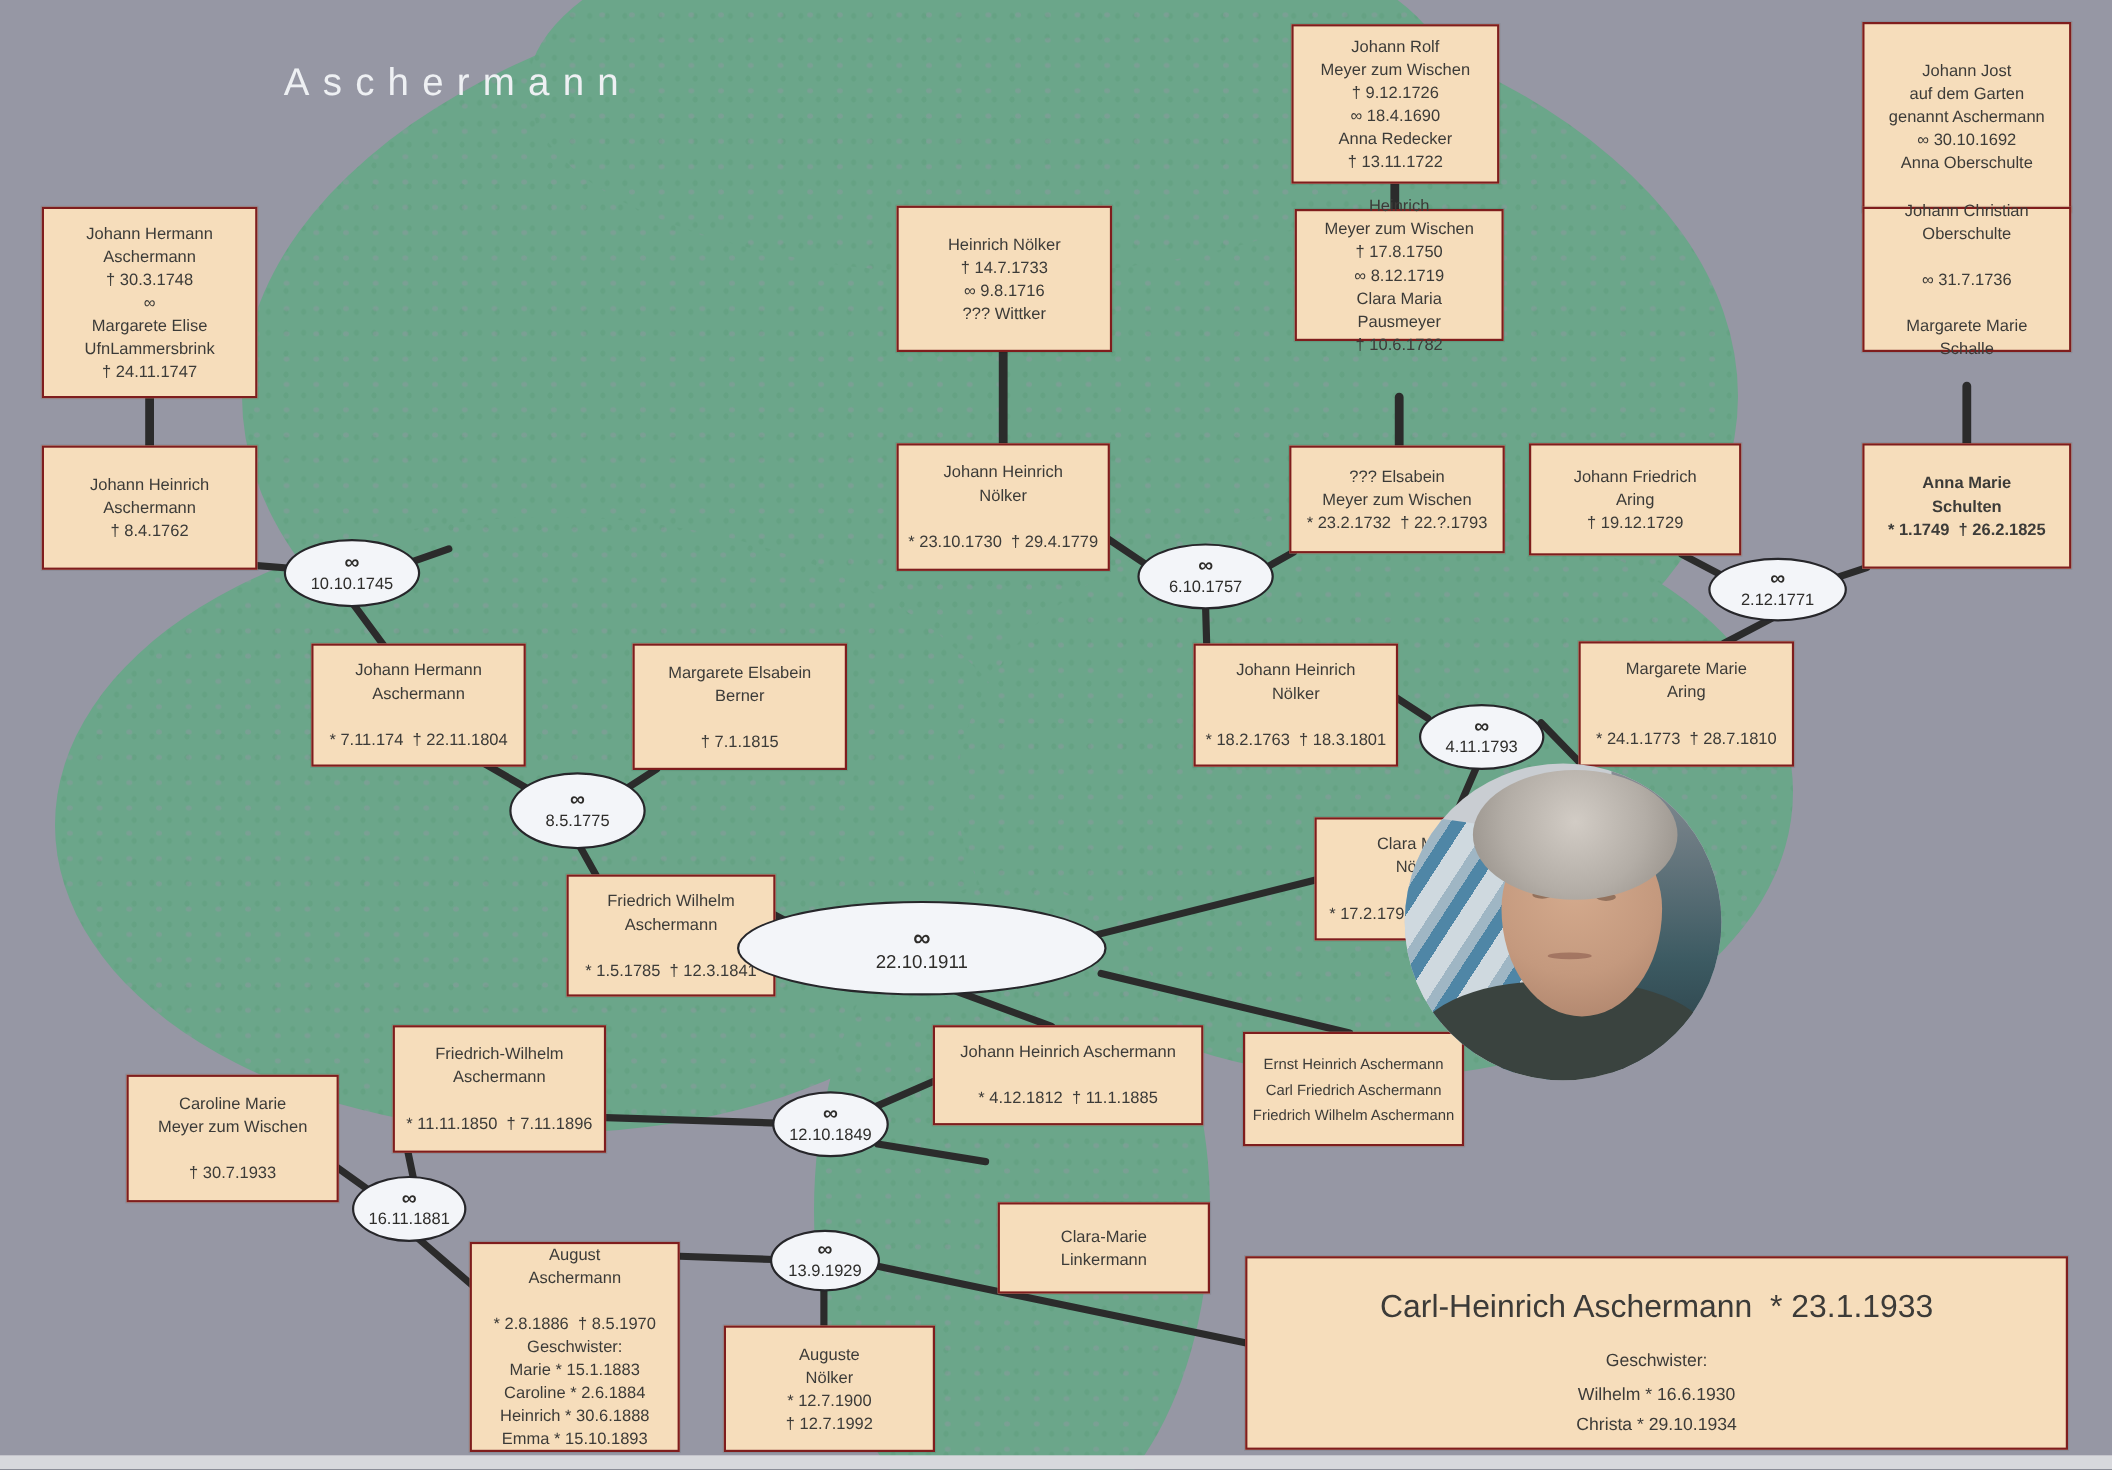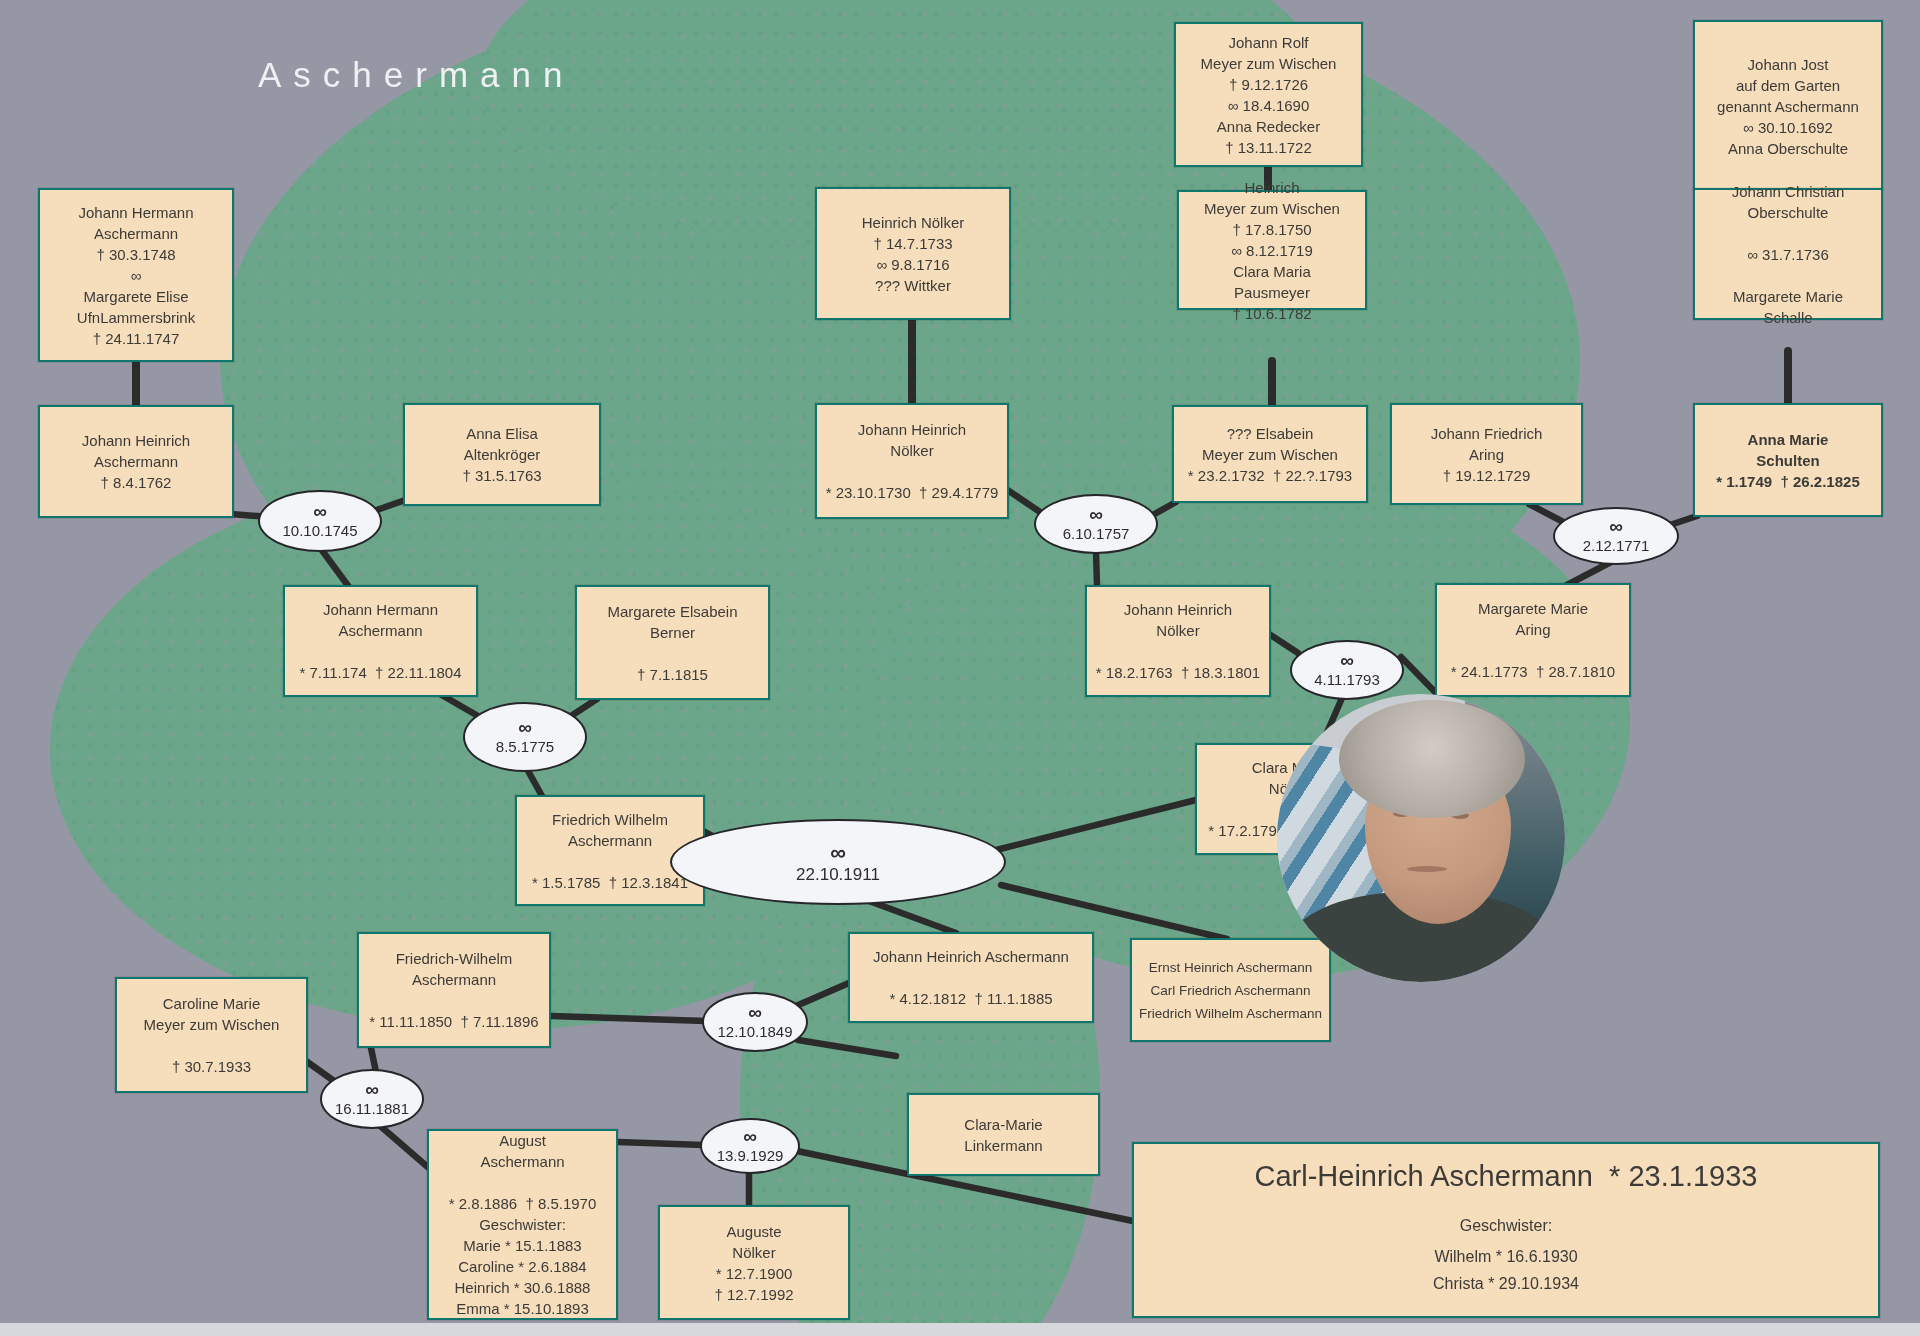--- a/index.html
+++ b/index.html
@@ -6,36 +6,36 @@
   #canvas{position:relative;width:1920px;height:1336px;background:#9697a4;overflow:hidden;
           font-family:"Liberation Sans",sans-serif;}
   
   .blob{position:absolute;border-radius:50%;background-color:#6ba68a;
         background-image:radial-gradient(rgba(148,150,164,.38) 2.2px,transparent 3.2px),
                          radial-gradient(rgba(96,158,126,.55) 2px,transparent 2.6px);
         background-size:27px 23px,16px 19px;}
   
   #lines{position:absolute;left:0;top:0;}
   
-  .node{position:absolute;background:#f6ddbb;border:2px solid #0f766e;box-sizing:border-box;
+  .node{position:absolute;background:#f6ddbb;border:2px solid #7f1d1d;box-sizing:border-box;
         display:flex;flex-direction:column;justify-content:center;align-items:center;
         color:#3c3b38;text-align:center;box-shadow:0 0 0 1px rgba(0,0,0,.08);}
   .ln{min-height:21px;line-height:21px;font-size:15px;white-space:pre;}
   .node.small .ln{font-size:13.5px;min-height:23px;line-height:23px;}
   
   .marr{position:absolute;background:#f3f5f9;border:2px solid #26262a;border-radius:50%;
         box-sizing:border-box;display:flex;flex-direction:column;justify-content:center;
         align-items:center;color:#2e2d2b;}
   .marr .sym{font-size:19px;line-height:19px;font-weight:700;}
   .marr .date{font-size:15px;line-height:19px;white-space:pre;}
   .marr.big .sym{font-size:22px;line-height:24px;}
   .marr.big .date{font-size:17px;}
   
   #main-box{justify-content:flex-start;padding-top:16px;}
-  .main-title{font-size:29px;margin-bottom:24px;white-space:pre;}
+  .main-title{font-size:29px;margin-bottom:24px;white-space:pre;margin-top:12px;}
   .sib-label{font-size:16px;margin-bottom:8px;}
   .sib-lines .ln{font-size:16px;line-height:27px;min-height:27px;}
   
   #title{position:absolute;left:258px;top:55px;font-size:35px;letter-spacing:12px;
          color:#eef0f3;font-weight:500;}
   
   #footer-strip{position:absolute;left:0;top:1323px;width:1920px;height:13px;background:#d7d8dc;}
   
   #photo{position:absolute;left:1277px;top:694px;width:288px;height:288px;border-radius:50%;
          overflow:hidden;background:#c9cdd2;}
@@ -113,25 +113,20 @@
       <div class="ln">∞</div>
       <div class="ln">Margarete Elise</div>
       <div class="ln">UfnLammersbrink</div>
       <div class="ln">† 24.11.1747</div>
     </div>
   <div class="node" style="left:38px;top:405px;width:196px;height:113px;">
       <div class="ln">Johann Heinrich</div>
       <div class="ln">Aschermann</div>
       <div class="ln">† 8.4.1762</div>
     </div>
-  <div class="node" style="left:403px;top:403px;width:198px;height:103px;">
-      <div class="ln">Anna Elisa</div>
-      <div class="ln">Altenkröger</div>
-      <div class="ln">† 31.5.1763</div>
-    </div>
   <div class="node" style="left:283px;top:585px;width:195px;height:112px;">
       <div class="ln">Johann Hermann</div>
       <div class="ln">Aschermann</div>
       <div class="ln"></div>
       <div class="ln">* 7.11.174  † 22.11.1804</div>
     </div>
   <div class="node" style="left:575px;top:585px;width:195px;height:115px;">
       <div class="ln">Margarete Elsabein</div>
       <div class="ln">Berner</div>
       <div class="ln"></div>

